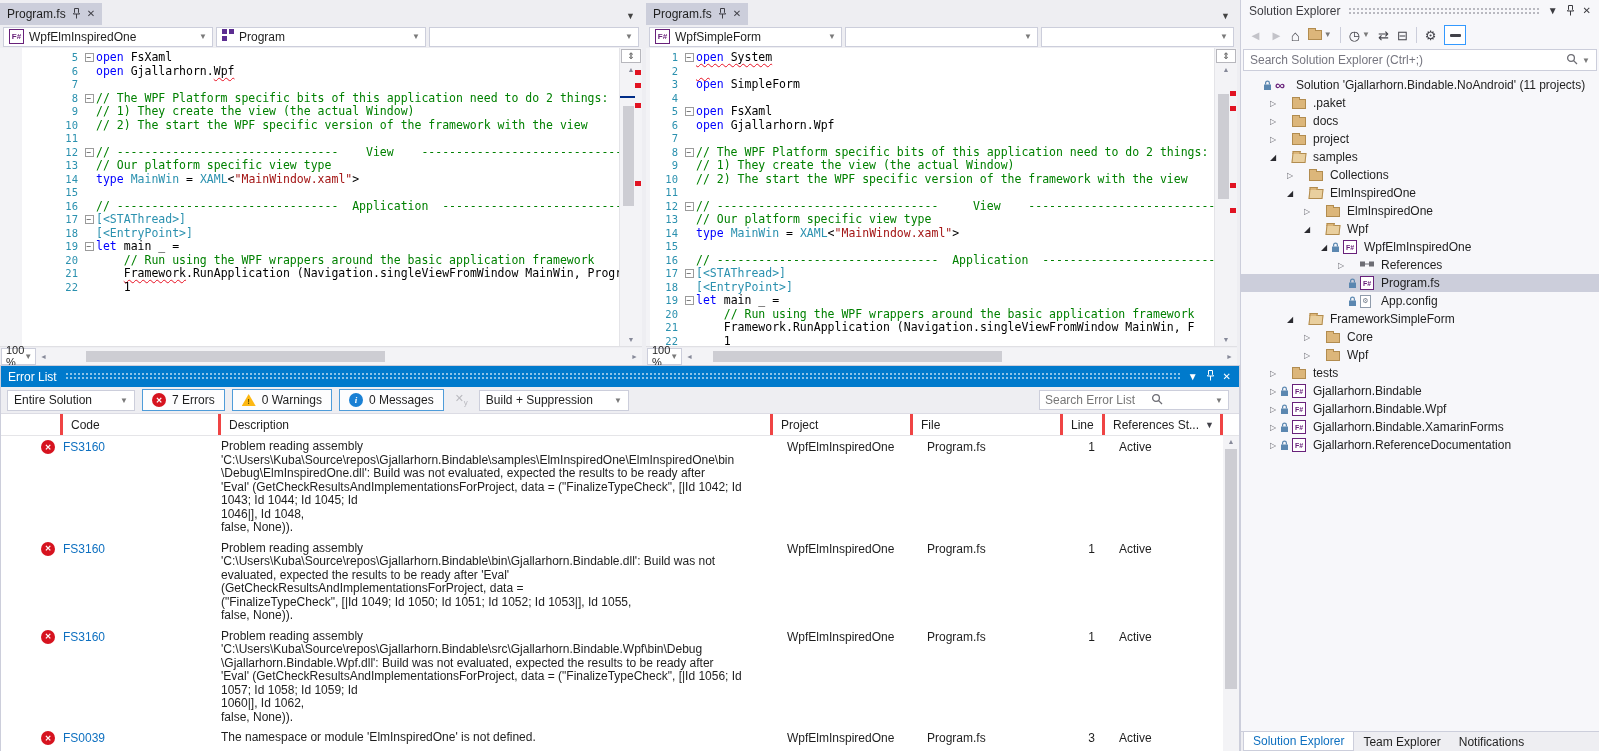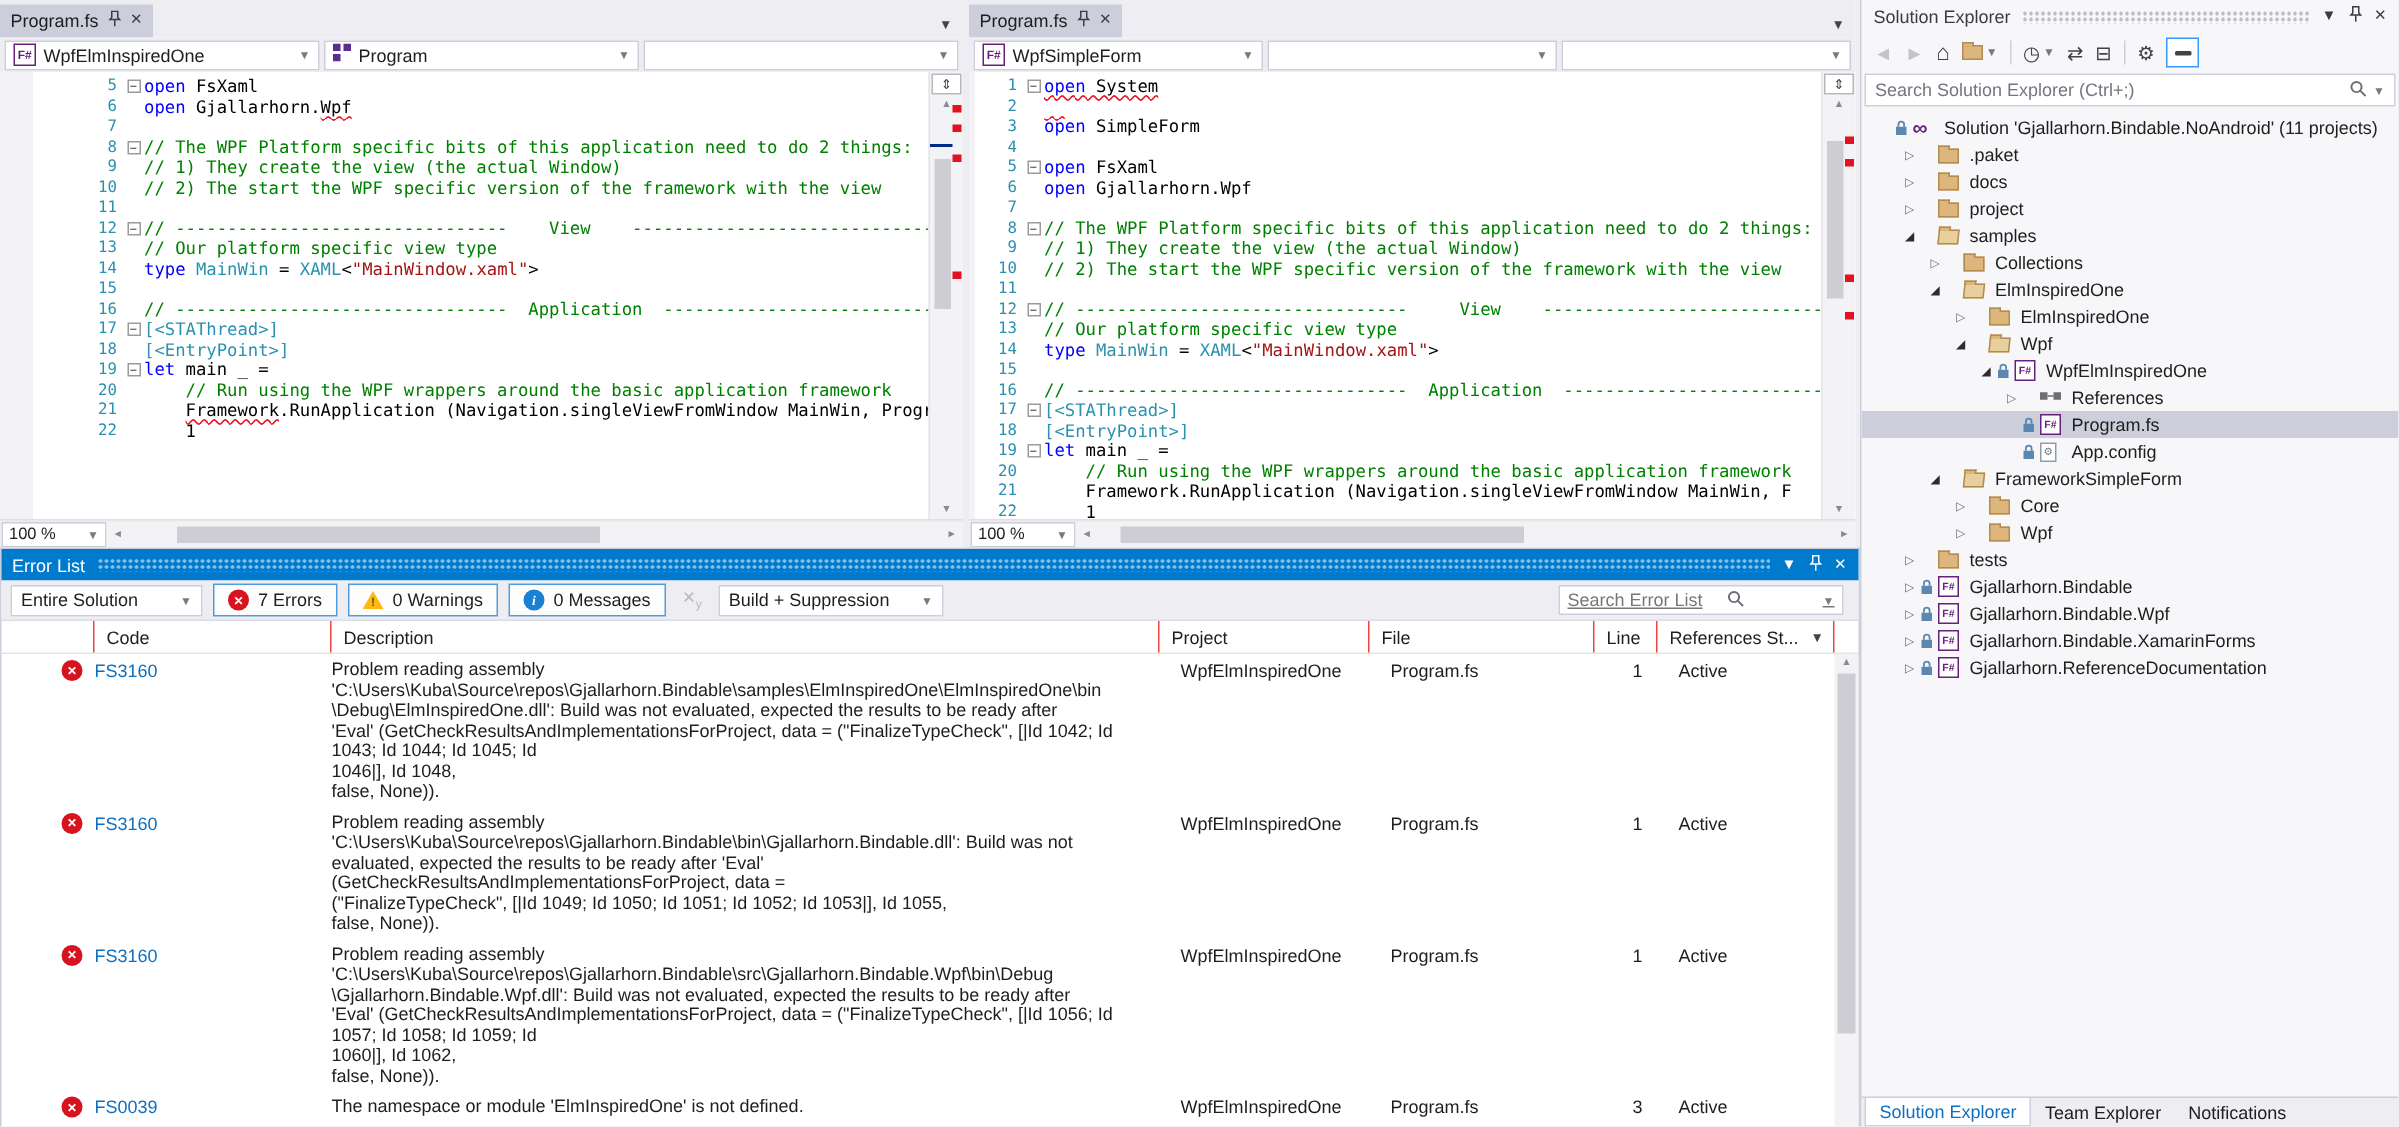--- a/index.html
+++ b/index.html
@@ -36,42 +36,42 @@
   .tk-k { color:#0000ff; } .tk-c { color:#008000; } .tk-s { color:#a31515; } .tk-t { color:#2b91af;text-align:center; } .tk-p { color:#000; }
   .q { text-decoration: underline wavy #e81123; text-decoration-thickness:1px; text-underline-offset:2px; text-decoration-skip-ink:none; }
   .vscroll { width:23px; flex:none; display:flex; flex-direction:column; background:#f3f3f6; border-left:1px solid #e4e4e8; position:relative; }
   .split-handle { height:14px; border:1px solid #b7b7bd; background:#fff; margin:1px; text-align:center; font-size:9px; line-height:12px; color:#444; }
   .sb-arrow { height:12px; text-align:center; font-size:7px; color:#868999; line-height:12px; }
   .sb-track { flex:1; position:relative; }
   .sb-thumb { position:absolute; left:3px; width:11px; background:#cdcdd3; }
   .caret-line { position:absolute; left:0; width:15px; height:2px; background:#002d87; }
   .mark { position:absolute; right:1px; width:6px; height:5px; background:#e11322; }
   .estatus { height:19px; background:#eeeef2; display:flex; align-items:center; border-top:1px solid #e0e0e4; }
-  .zoomdd { width:70px; height:17px; background:#fff; border:1px solid #cccedb; display:flex; align-items:center; padding:0 4px; margin-left:1px; font-size:11px; }
+  .zoomdd { width:35px; height:17px; background:#fff; border:1px solid #cccedb; display:flex; align-items:center; padding:0 4px; margin-left:1px; font-size:11px; }
   .hscroll { flex:1; height:17px; display:flex; align-items:center; background:#f3f3f6; }
   .h-arrow { font-size:7px; color:#868999; padding:0 4px; }
   .h-track { flex:1; height:11px; position:relative; }
   .h-thumb { position:absolute; top:0; height:11px; background:#cdcdd3; }
 
   
   .gap { height:7px; background:#eeeef2; }
   .el { flex:1; display:flex; flex-direction:column; background:#fff; border:1px solid #cccedb; border-bottom:none; }
   .el-title { height:21px; background:#007acc; color:#fff; display:flex; align-items:center; padding:0 8px 0 7px; gap:8px; }
   .grip { flex:1; height:9px; background-image:radial-gradient(rgba(255,255,255,.55) 1px, transparent 1.3px); background-size:4px 4px; }
   .el-title .ticon { color:#fff; font-size:10px; }
   .el-toolbar { height:27px; background:#eeeef2; display:flex; align-items:center; gap:7px; padding:0 6px; border-bottom:1px solid #dcdce4; }
   .tb-dd { background:#fff; border:1px solid #cccedb; height:21px; display:flex; align-items:center; padding:0 6px; gap:6px; }
   .tgl { display:flex; align-items:center; gap:6px; height:22px; padding:0 9px; background:#fdfdfe; border:1px solid #4f9cd9; }
   .icon-err { width:14px; height:14px; border-radius:50%; background:#d6131f; color:#fff; font-size:8px; font-weight:bold; display:flex; align-items:center; justify-content:center; flex:none; }
   .icon-warn { width:14px; height:12px; clip-path:polygon(50% 0,100% 100%,0 100%); background:#fdb813; color:#6b5200; font-size:8px; font-weight:bold; display:flex; align-items:flex-end; justify-content:center; flex:none; }
   .icon-info { width:14px; height:14px; border-radius:50%; background:#1a80d4; color:#fff; font-size:9px; font-weight:bold; font-family:"Liberation Serif", serif; font-style:italic; display:flex; align-items:center; justify-content:center; flex:none; }
   .clear-ic { color:#b9b9bf; font-size:11px; padding:0 4px; }
-  .searchbox { width:190px; height:20px; background:#fff; border:1px solid #cccedb; display:flex; align-items:center; padding:0 5px; gap:16px; color:#777; margin-left:auto; margin-right:4px;text-decoration:underline; }
+  .searchbox { width:190px; height:20px; background:#fff; border:1px solid #cccedb; display:flex; align-items:center; padding:0 5px; gap:16px; color:#777; margin-left:auto; margin-right:4px; }
   .el-colhead { height:22px; display:grid; grid-template-columns:62px 158px 1fr 140px 150px 42px 118px 16px; align-items:stretch; border-bottom:1px solid #e5e5e8; }
-  .hc { display:flex; align-items:center; padding-left:8px; border-right:1px solid #ef4444; color:#1e1e1e; }
+  .hc { display:flex; align-items:center; padding-left:8px; border-right:3px solid #ef4444; color:#1e1e1e; }
   .el-body { flex:1; display:flex; overflow:hidden; }
   .el-rows { flex:1; overflow:hidden; }
   .erow { display:grid; grid-template-columns:62px 158px 1fr 140px 150px 42px 118px; padding:3px 0; }
   .erow .cell { padding-top:1px; }
   .c-icon { display:flex; justify-content:flex-end; padding:1px 8px 0 0; align-items:flex-start; }
   .c-code { color:#0e70c0; }
   .c-desc { white-space:pre-wrap; line-height:13.5px; padding-right:10px; }
   .c-line { text-align:right; padding-right:10px; }
   .c-proj, .c-file, .c-sup { padding-left:14px; }
   .el-vscroll { width:16px; background:#f3f3f6; display:flex; flex-direction:column; }

